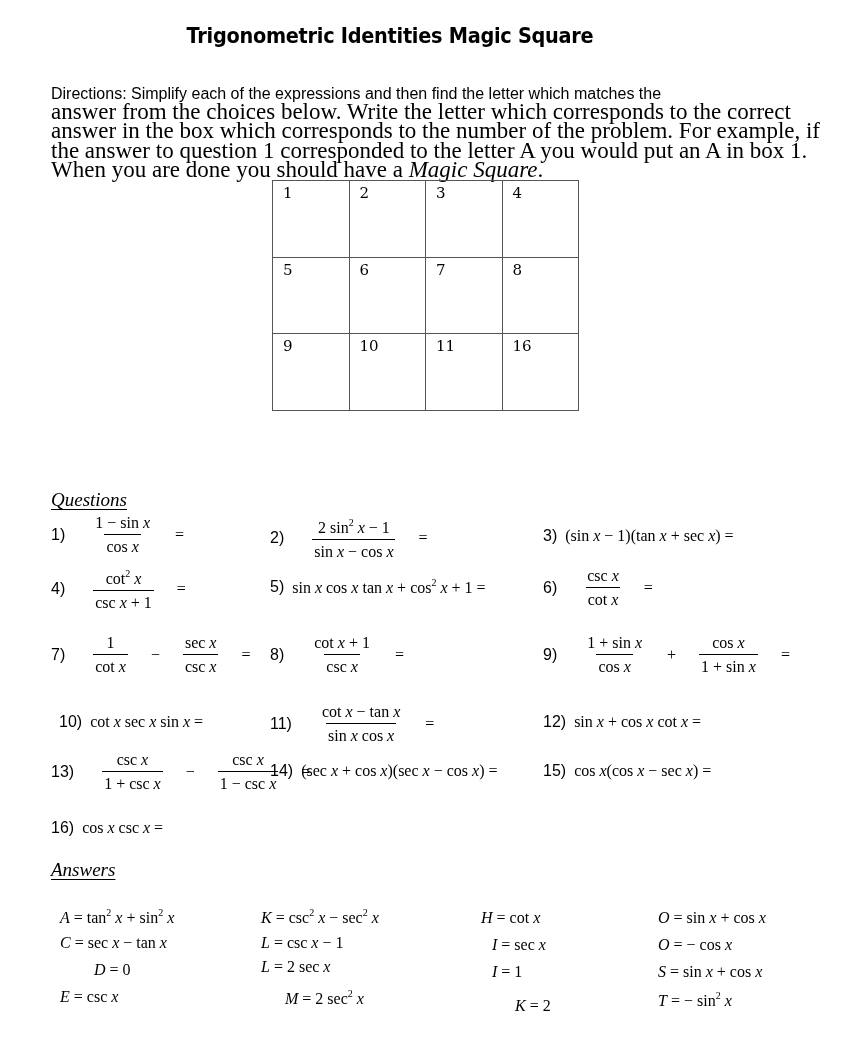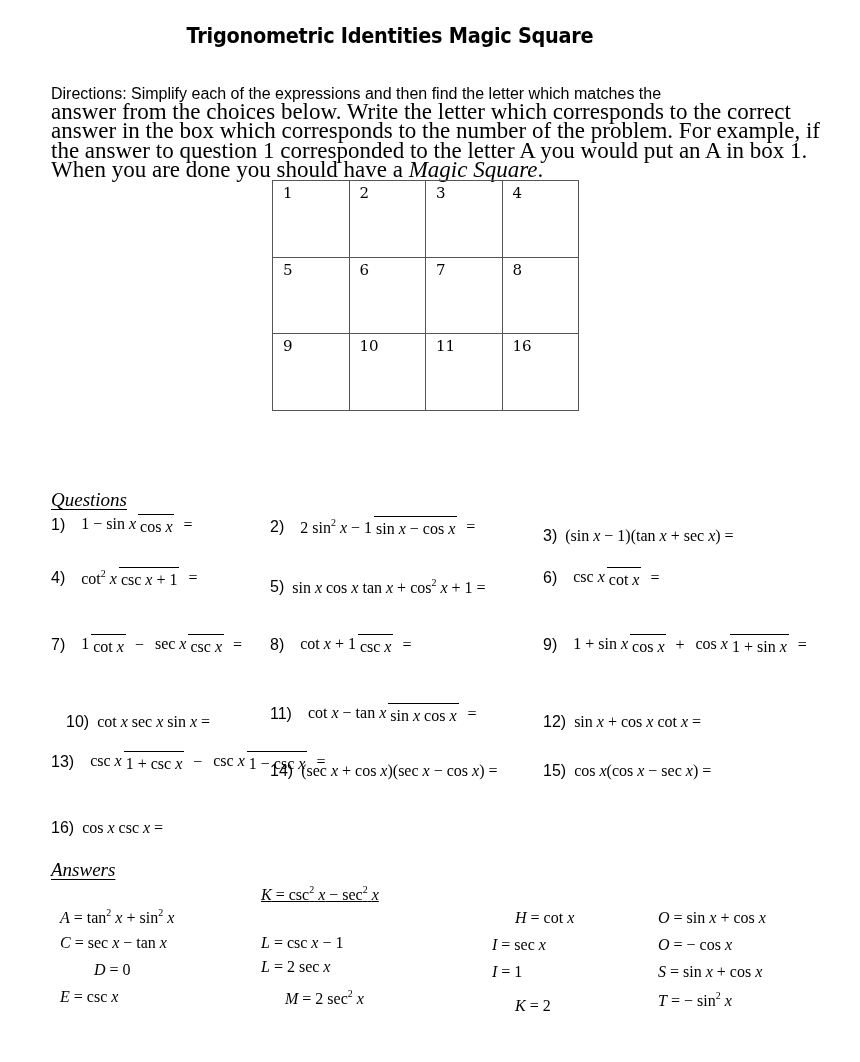--- a/index.html
+++ b/index.html
@@ -24,21 +24,21 @@
     width: 75.5px; height: 75.5px; border: 1px solid #555; vertical-align: top; padding: 0;
     font-family: "DejaVu Serif", serif; font-size: 15px;
   }
   .grid td span { display: block; padding: 3px 0 0 10px; }
   .section-h {
     font-family: "Liberation Serif", serif; font-style: italic; font-size: 19px;
     text-decoration: underline; text-decoration-thickness: 1px; text-underline-offset: 3px;
   }
   .q { font-family: "Liberation Serif", serif; font-size: 16px; display: flex; align-items: center; white-space: nowrap; }
   .num { font-family: "Liberation Sans", sans-serif; font-size: 16px; margin-right: 8px; }
-  .frac { display: inline-flex; flex-direction: row; align-items: center; vertical-align: middle; margin: 0 6px; }
+  .frac { display: inline-flex; flex-direction: column; align-items: center; vertical-align: middle; margin: 0 20px; }
   .frac .n { padding: 0 2px 2px 2px; line-height: 18px; }
   .frac .d { border-top: 1px solid #000; padding: 3px 2px 0 2px; line-height: 18px; }
   .op { margin: 0 3px; }
   i { font-style: italic; }
   sup { font-size: 10px; vertical-align: 7px; }
   .ans { font-family: "Liberation Serif", serif; font-size: 16px; white-space: nowrap; }
 </style>
 </head>
 <body>
 
@@ -172,21 +172,21 @@
       <span class="d">cos <i>x</i></span>
     </span>
     <span class="op">+</span>
     <span class="frac">
       <span class="n">cos <i>x</i></span>
       <span class="d">1 + sin <i>x</i></span>
     </span>
     <span class="op">=</span>
 </div>
 
-<div class="abs q" style="left:66px; top:713px;">
+<div class="abs q" style="left:59px; top:713px;">
   <span class="num">10)</span>
   <span>cot <i>x</i> sec <i>x</i> sin <i>x</i> =</span>
 </div>
 
 <div class="abs q" style="left:270px; top:703px;">
   <span class="num">11)</span>
   <span class="frac">
       <span class="n">cot <i>x</i> − tan <i>x</i></span>
       <span class="d">sin <i>x</i> cos <i>x</i></span>
     </span>
@@ -227,26 +227,26 @@
   <span>cos <i>x</i> csc <i>x</i> =</span>
 </div>
 
 <div class="abs section-h" style="left:51px; top:859px;">Answers</div>
 
 <div class="abs ans" style="left:60px; top:907px;"><i>A</i> = tan<sup>2</sup> <i>x</i> + sin<sup>2</sup> <i>x</i></div>
 <div class="abs ans" style="left:60px; top:934px;"><i>C</i> = sec <i>x</i> − tan <i>x</i></div>
 <div class="abs ans" style="left:60px; top:961px;margin-left:34px;"><i>D</i> = 0</div>
 <div class="abs ans" style="left:60px; top:988px;"><i>E</i> = csc <i>x</i></div>
 
-<div class="abs ans" style="left:261px; top:884px;text-decoration:underline;"><i>K</i> = csc<sup>2</sup> <i>x</i> − sec<sup>2</sup> <i>x</i></div>
+<div class="abs ans" style="left:261px; top:907px;"><i>K</i> = csc<sup>2</sup> <i>x</i> − sec<sup>2</sup> <i>x</i></div>
 <div class="abs ans" style="left:261px; top:934px;"><i>L</i> = csc <i>x</i> − 1</div>
 <div class="abs ans" style="left:261px; top:958px;"><i>L</i> = 2 sec <i>x</i></div>
 <div class="abs ans" style="left:261px; top:988px;margin-left:24px;"><i>M</i> = 2 sec<sup>2</sup> <i>x</i></div>
 
-<div class="abs ans" style="left:515px; top:909px;font-family:Liberation Serif, serif;"><i>H</i> = cot <i>x</i></div>
+<div class="abs ans" style="left:481px; top:909px;font-family:Liberation Serif, serif;"><i>H</i> = cot <i>x</i></div>
 <div class="abs ans" style="left:492px; top:936px;"><i>I</i> = sec <i>x</i></div>
 <div class="abs ans" style="left:492px; top:963px;"><i>I</i> = 1</div>
 <div class="abs ans" style="left:515px; top:990px;margin-top:7px;"><i>K</i> = 2</div>
 
 <div class="abs ans" style="left:658px; top:909px;"><i>O</i> = sin <i>x</i> + cos <i>x</i></div>
 <div class="abs ans" style="left:658px; top:936px;"><i>O</i> = − cos <i>x</i></div>
 <div class="abs ans" style="left:658px; top:963px;"><i>S</i> = sin <i>x</i> + cos <i>x</i></div>
 <div class="abs ans" style="left:658px; top:990px;"><i>T</i> = − sin<sup>2</sup> <i>x</i></div>
 
 </body></html>

